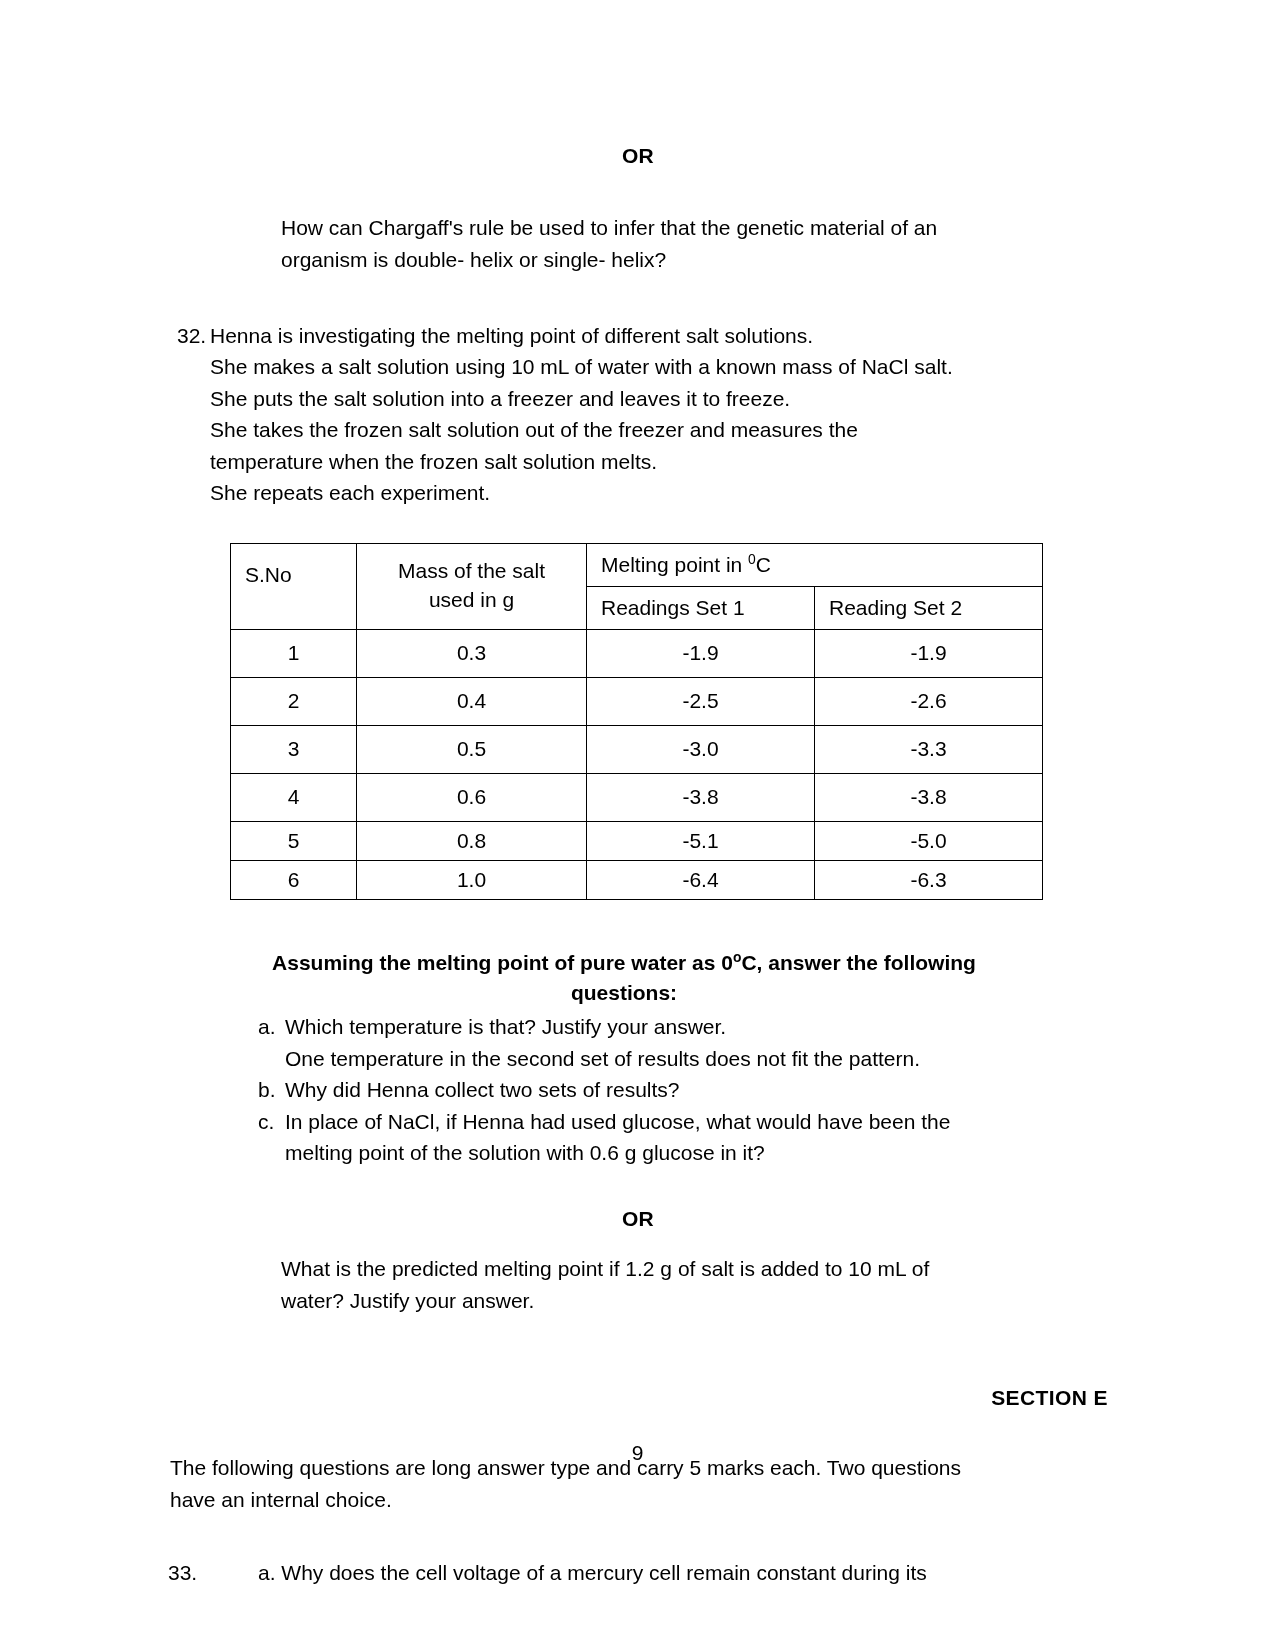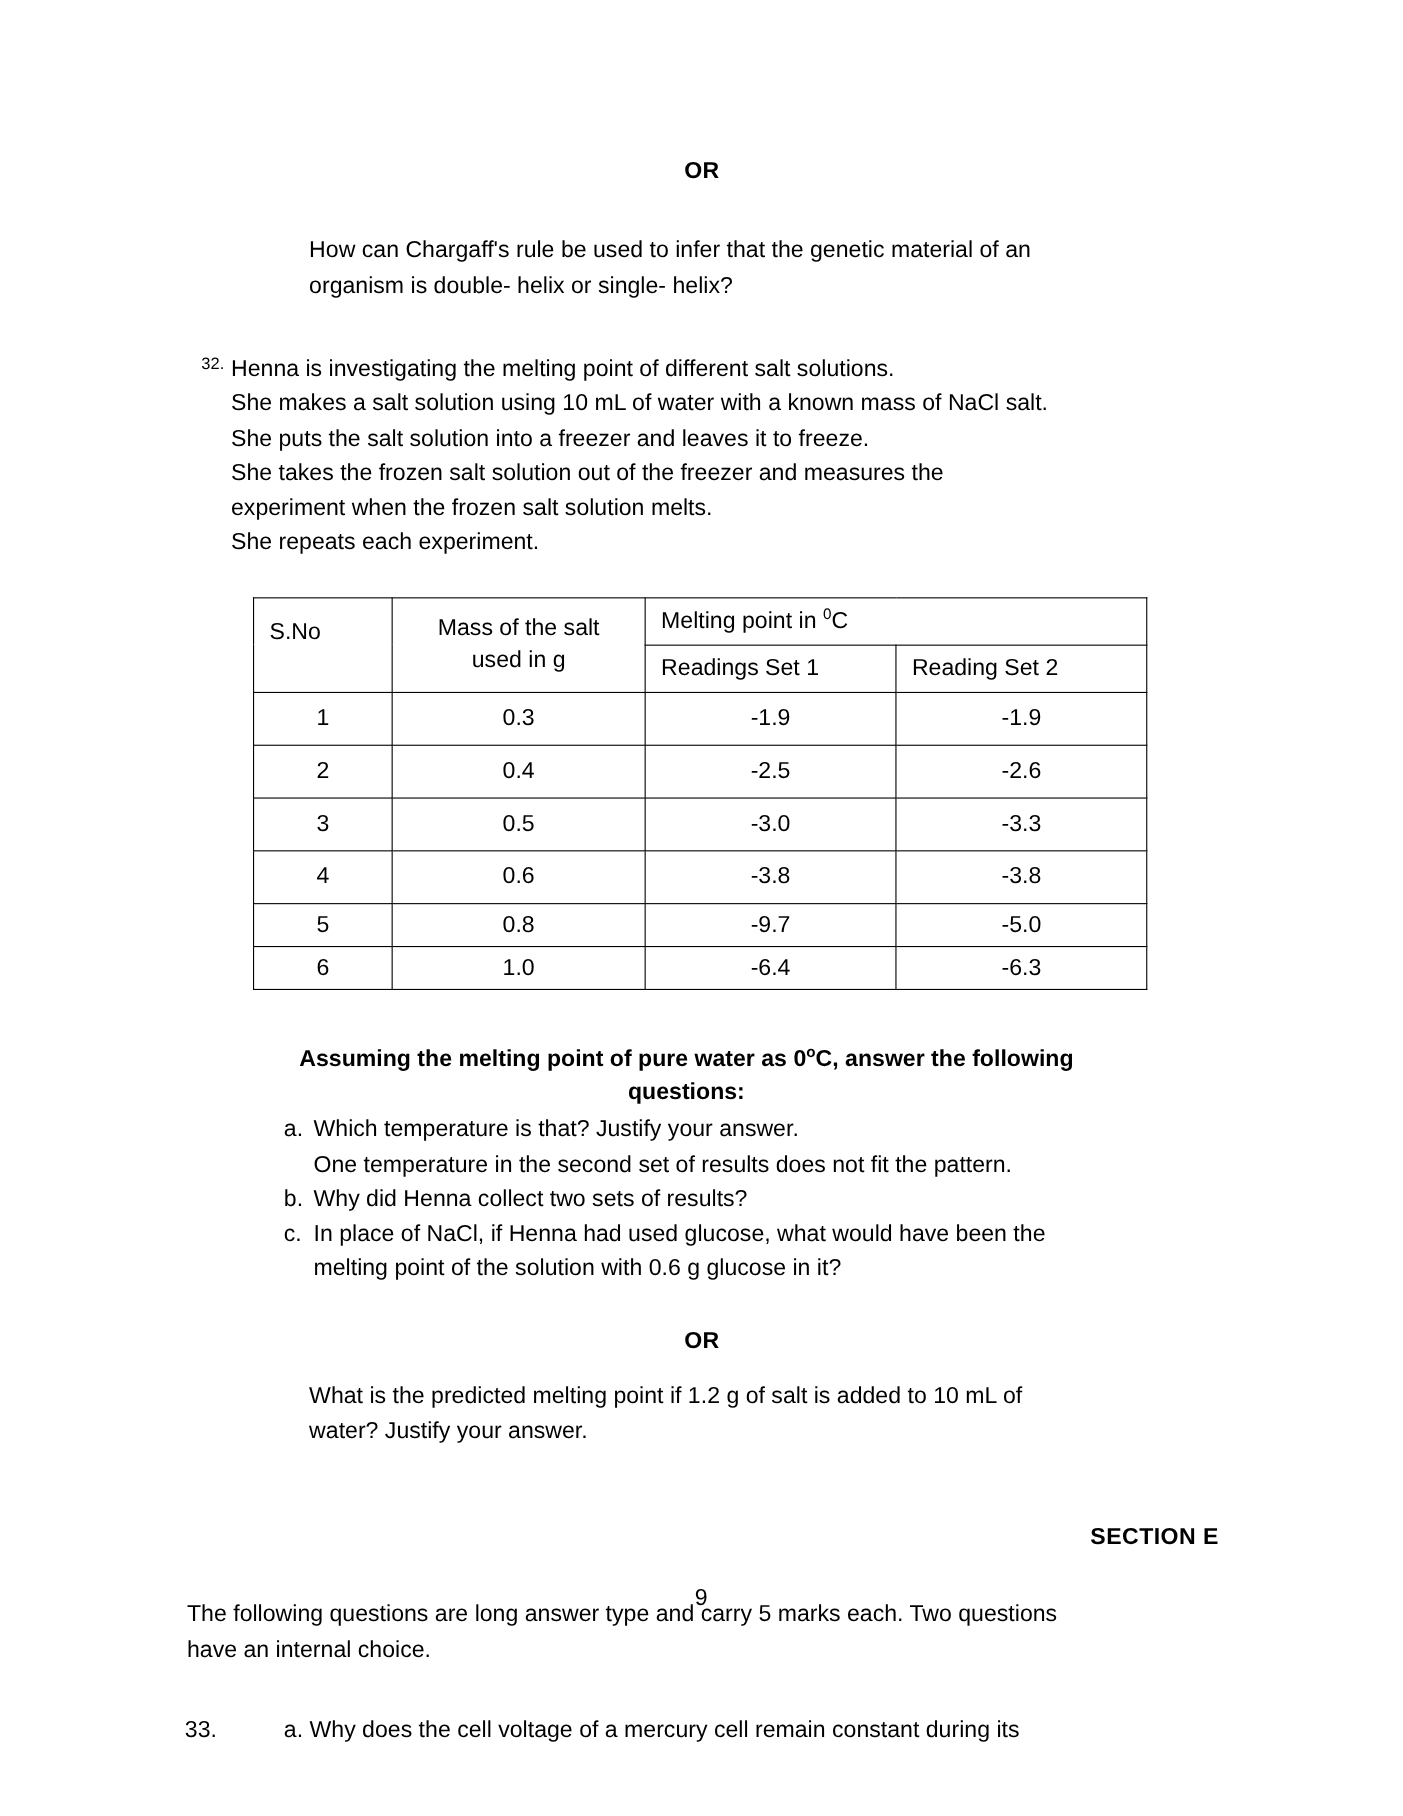--- a/index.html
+++ b/index.html
@@ -46,23 +46,23 @@
 
   
   .q32 {
     display: flex;
     align-items: flex-start;
     margin-top: 44px;
   }
   .q32-num {
     width: 42px;
     flex: 0 0 42px;
-    font-size: 15px;
-    line-height: 1.5;
-    text-align: center;
+    font-size: 21px;
+    line-height: 1.5;
+    text-align: left;
     padding-left: 9px;
     box-sizing: border-box;
   }
   .q32-body {
     flex: 1 1 auto;
     font-size: 21px;
     line-height: 1.5;
   }
   .q32-body div { white-space: nowrap; }
 
@@ -211,21 +211,21 @@
       <div>organism is double- helix or single- helix?</div>
     </div>
 
     <div class="q32">
       <div class="q32-num">32.</div>
       <div class="q32-body">
         <div>Henna is investigating the melting point of different salt solutions.</div>
         <div>She makes a salt solution using 10 mL of water with a known mass of NaCl salt.</div>
         <div>She puts the salt solution into a freezer and leaves it to freeze.</div>
         <div>She takes the frozen salt solution out of the freezer and measures the</div>
-        <div>experiment when the frozen salt solution melts.</div>
+        <div>temperature when the frozen salt solution melts.</div>
         <div>She repeats each experiment.</div>
       </div>
     </div>
 
     <div class="table-wrap">
       <table class="data">
         <colgroup>
           <col class="c-sno">
             <col class="c-mass">
             <col class="c-set1">
@@ -271,21 +271,21 @@
           </tr>
           <tr>
             <td class="cell">4</td>
             <td class="cell">0.6</td>
             <td class="cell">-3.8</td>
             <td class="cell">-3.8</td>
           </tr>
           <tr class="tight">
             <td class="cell">5</td>
             <td class="cell">0.8</td>
-            <td class="cell">-9.7</td>
+            <td class="cell">-5.1</td>
             <td class="cell">-5.0</td>
           </tr>
           <tr class="tight">
             <td class="cell">6</td>
             <td class="cell">1.0</td>
             <td class="cell">-6.4</td>
             <td class="cell">-6.3</td>
           </tr>
         </tbody>
       </table>

